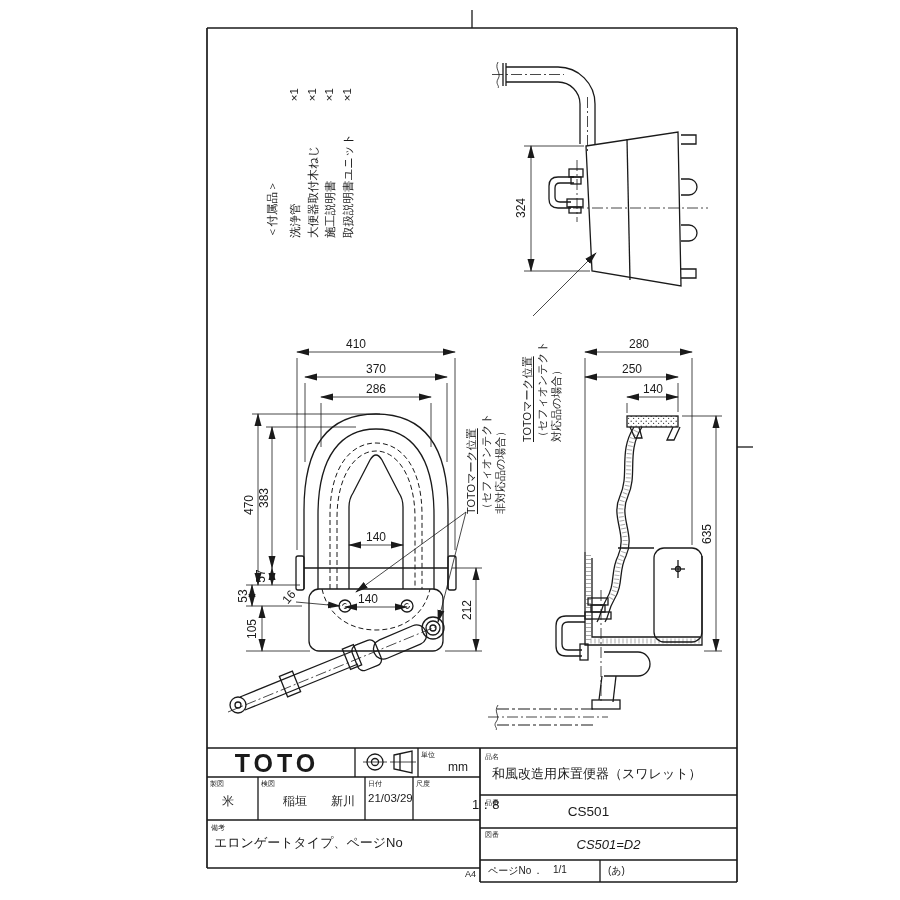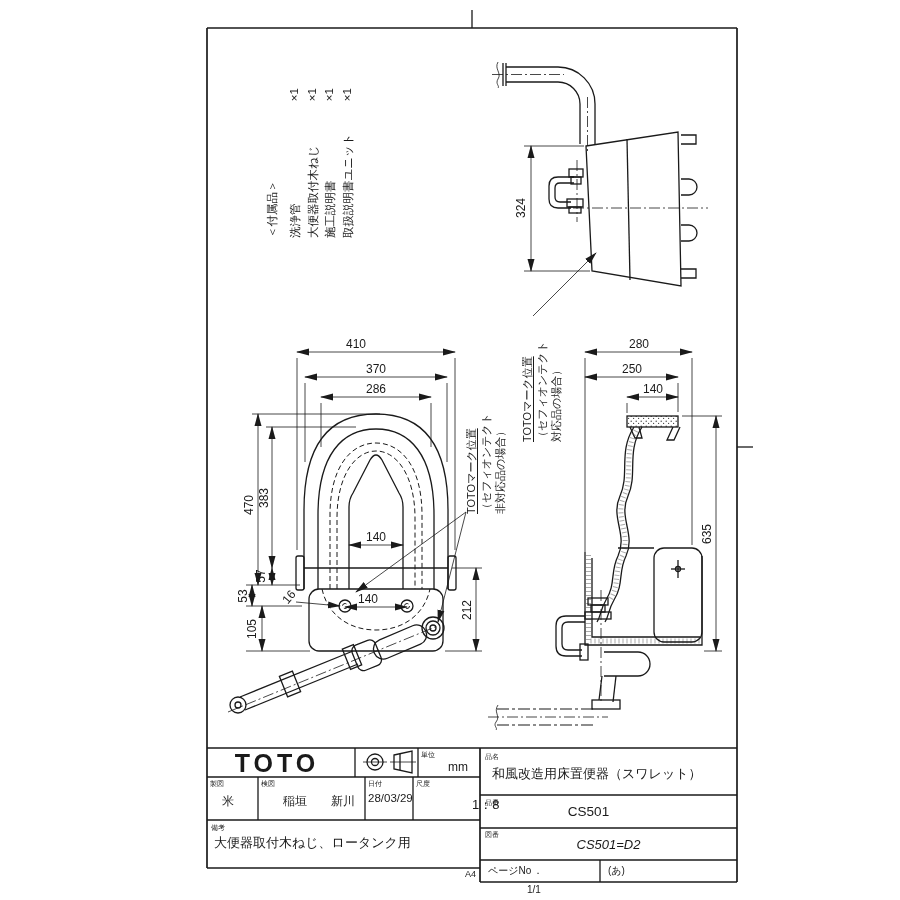--- a/index.html
+++ b/index.html
@@ -271,32 +271,32 @@
   <div class="tb logo" style="left:207px;top:749px;width:140px;text-align:center;position:absolute;">TOTO</div>
   <div class="tb tiny" style="left:421px;top:750px;">単位</div>
   <div class="tb" style="left:448px;top:760px;font-size:12px;">mm</div>
 
   <div class="tb tiny" style="left:210px;top:779px;">製図</div>
   <div class="tb" style="left:222px;top:793px;font-size:12px;">米</div>
   <div class="tb tiny" style="left:261px;top:779px;">検図</div>
   <div class="tb" style="left:283px;top:793px;font-size:12px;">稲垣</div>
   <div class="tb" style="left:331px;top:793px;font-size:12px;">新川</div>
   <div class="tb tiny" style="left:368px;top:779px;">日付</div>
-  <div class="tb" style="left:368px;top:792px;font-size:11.5px;">28/03/29</div>
+  <div class="tb" style="left:368px;top:792px;font-size:11.5px;">21/03/29</div>
   <div class="tb tiny" style="left:416px;top:779px;">尺度</div>
   <div class="tb" style="left:432px;top:796px;font-size:13px;margin-left:40px;">1：8</div>
 
   <div class="tb tiny" style="left:211px;top:823px;">備考</div>
-  <div class="tb" style="left:214px;top:834px;font-size:13px;">大便器取付木ねじ、ロータンク用</div>
+  <div class="tb" style="left:214px;top:834px;font-size:13px;">エロンゲートタイプ、ページNo</div>
 
   <div class="tb tiny" style="left:485px;top:752px;">品名</div>
   <div class="tb" style="left:492px;top:765px;font-size:13px;">和風改造用床置便器（スワレット）</div>
   <div class="tb tiny" style="left:485px;top:798px;">品番</div>
   <div class="tb" style="left:480px;top:804px;width:217px;text-align:center;font-size:13.5px;position:absolute;">CS501</div>
   <div class="tb tiny" style="left:485px;top:830px;">図番</div>
   <div class="tb" style="left:480px;top:837px;width:257px;text-align:center;font-size:13px;position:absolute;font-style:italic;">CS501=D2</div>
 
   <div class="tb" style="left:440px;top:869px;width:36px;text-align:right;font-size:9px;position:absolute;">A4</div>
   <div class="tb" style="left:488px;top:864px;font-size:10px;">ページNo</div>
   <div class="tb" style="left:533px;top:864px;font-size:10px;">．</div>
-  <div class="tb" style="left:527px;top:864px;font-size:10px;margin-top:20px;">1/1</div>
+  <div class="tb" style="left:553px;top:864px;font-size:10px;">1/1</div>
   <div class="tb" style="left:608px;top:864px;font-size:10px;">(あ)</div>
 </div>
 
 </body></html>

